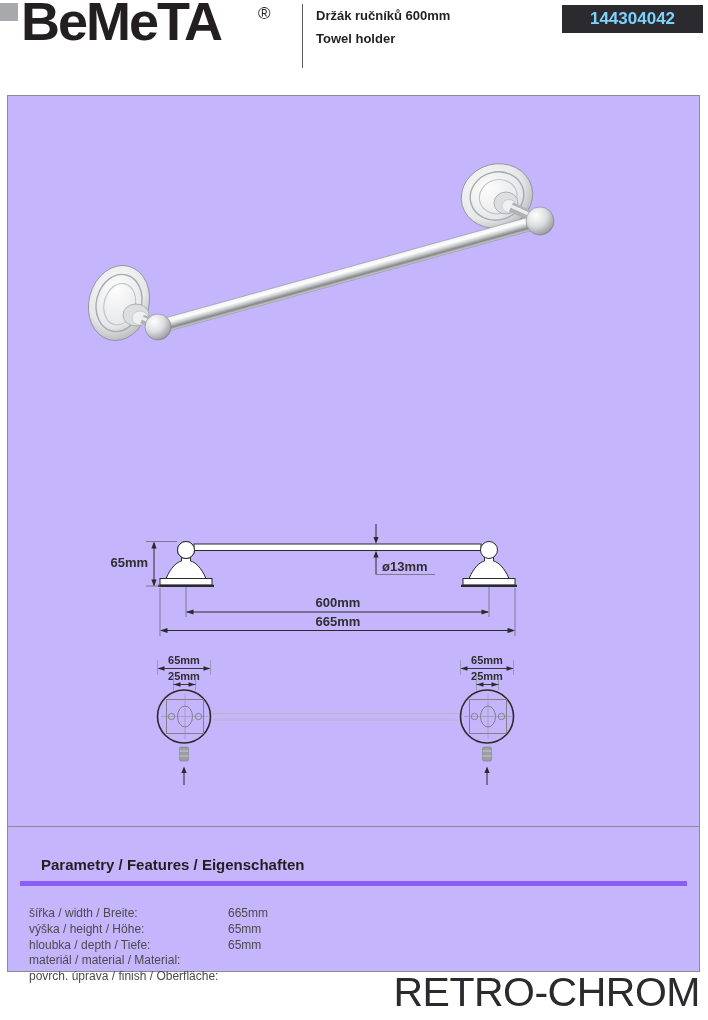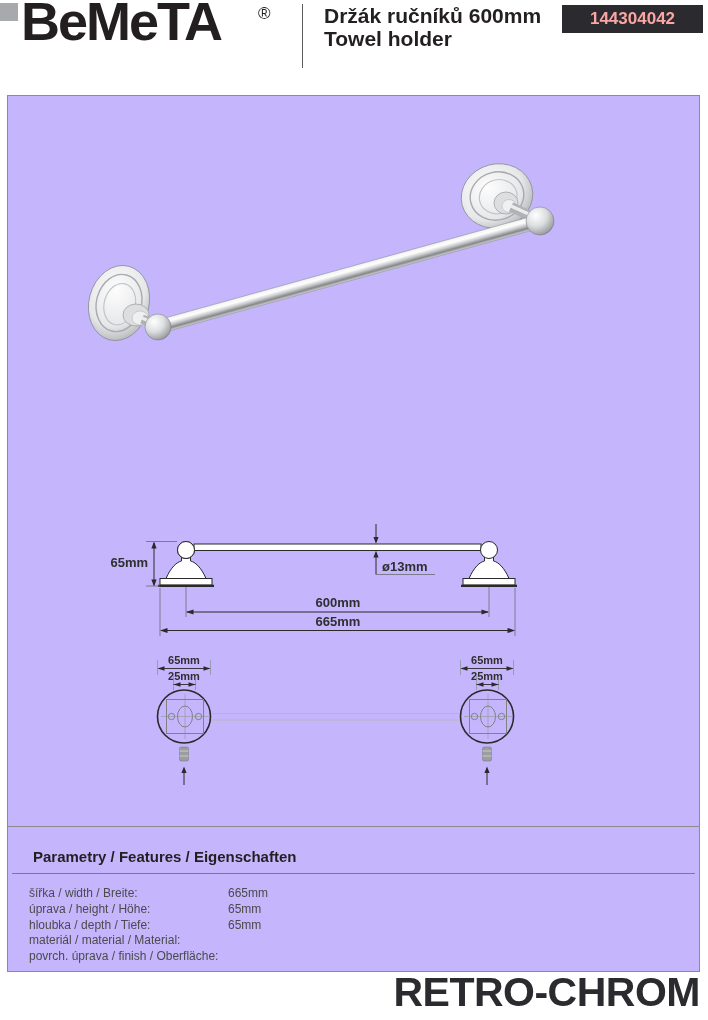--- a/index.html
+++ b/index.html
@@ -16,50 +16,50 @@
     position:absolute;left:21px;top:-6px;
     font-size:54px;font-weight:bold;letter-spacing:-2px;color:#231f20;line-height:1.0;
   }
   .logo-reg{
     position:absolute;left:258px;top:4px;font-size:17px;font-weight:normal;color:#231f20;
   }
   .header-divider{
     position:absolute;left:302px;top:4px;width:1px;height:64px;background:#58595b;
   }
   .titles{
-    position:absolute;left:324px;top:4px;width:240px;
-    font-size:21px;font-weight:bold;line-height:23px;color:#231f20;
+    position:absolute;left:316px;top:4px;width:240px;
+    font-size:13px;font-weight:bold;line-height:23px;color:#231f20;
   }
   .code-box{
     position:absolute;left:562px;top:5px;width:141px;height:28px;background:#2b2a2e;
-    color:#fca5a5;font-size:17px;font-weight:bold;text-align:center;line-height:28px;
+    color:#7dd3fc;font-size:17px;font-weight:bold;text-align:center;line-height:28px;
   }
   
   .main-box{
     position:absolute;left:7px;top:95px;width:691px;height:875px;
     border:1px solid #8a8c8e;background:#c4b5fd;
   }
   .drawing-svg{position:absolute;left:0;top:0;}
   
   .params{
     position:absolute;left:0;top:730px;width:691px;height:145px;
     border-top:1px solid #8a8c8e;box-sizing:border-box;
   }
   .params-heading{
-    margin:4px;padding:17px 0 8px 21px;font-size:15px;font-weight:bold;color:#231f20;
-    border-bottom:1px solid #8b5cf6;
+    margin:12px;padding:17px 0 8px 21px;font-size:15px;font-weight:bold;color:#231f20;
+    border-bottom:5px solid #8b5cf6;
   }
   .params-rows{padding:8px 0 0 21px;}
   .param-row{display:flex;font-size:12px;line-height:15.8px;color:#4b4b4b;}
   .param-label{width:199px;flex:0 0 199px;}
   .param-value{flex:1;}
   
   .series-name{
     position:absolute;right:8px;top:972px;
-    font-size:41px;font-weight:bold;letter-spacing:-0.5px;color:#2b2a2e;line-height:1.0;
+    font-size:41px;font-weight:normal;letter-spacing:-0.5px;color:#2b2a2e;line-height:1.0;
   }
   text{font-family:"Liberation Sans", sans-serif;}
 </style>
 </head>
 <body>
 
 <div>
   <div class="logo-mark"></div>
   <div class="logo-text">BeMeTA</div>
   <div class="logo-reg">®</div>
@@ -216,21 +216,21 @@
   </svg>
 
   <div class="params">
     <h2 class="params-heading">Parametry / Features / Eigenschaften</h2>
     <div class="params-rows">
       <div class="param-row">
         <span class="param-label">šířka / width / Breite:</span>
         <span class="param-value">665mm</span>
       </div>
       <div class="param-row">
-        <span class="param-label">úprava / height / Höhe:</span>
+        <span class="param-label">výška / height / Höhe:</span>
         <span class="param-value">65mm</span>
       </div>
       <div class="param-row">
         <span class="param-label">hloubka / depth / Tiefe:</span>
         <span class="param-value">65mm</span>
       </div>
       <div class="param-row">
         <span class="param-label">materiál / material / Material:</span>
       </div>
       <div class="param-row">

